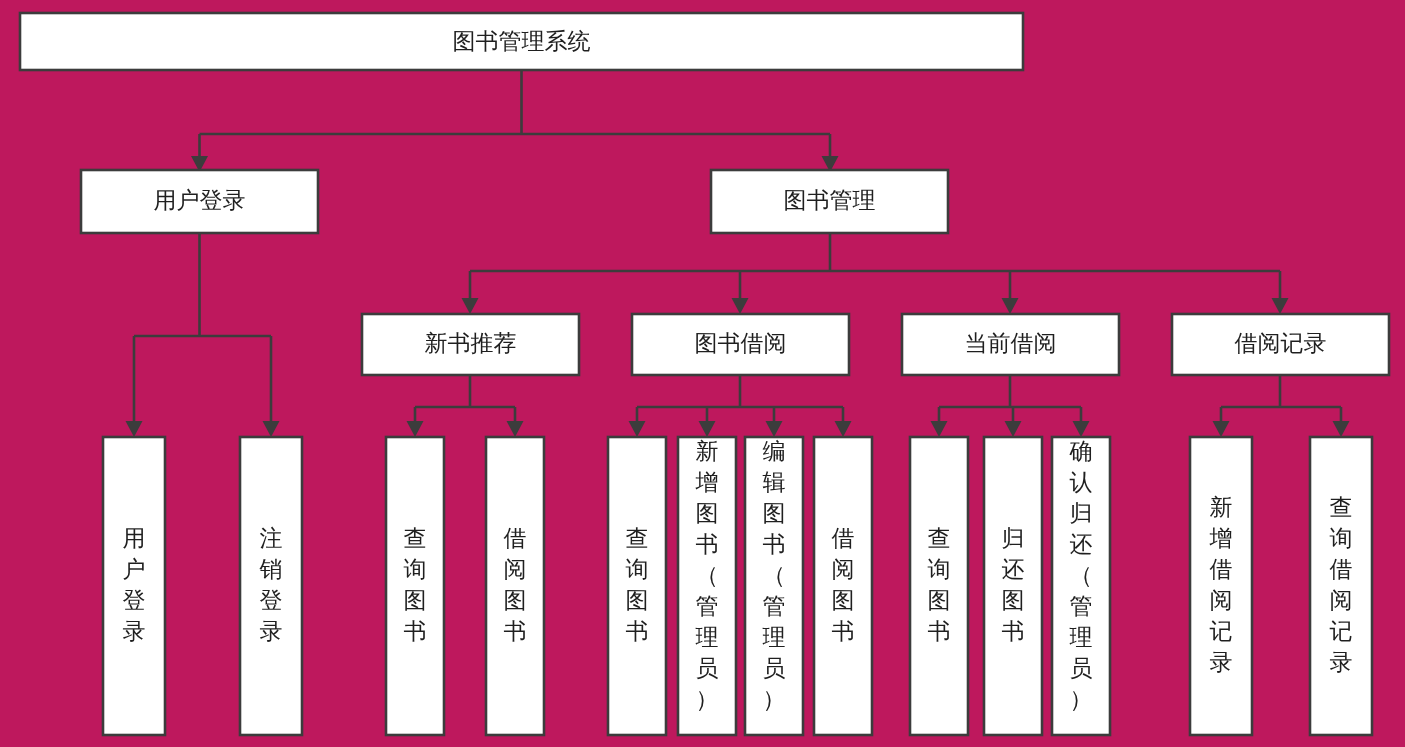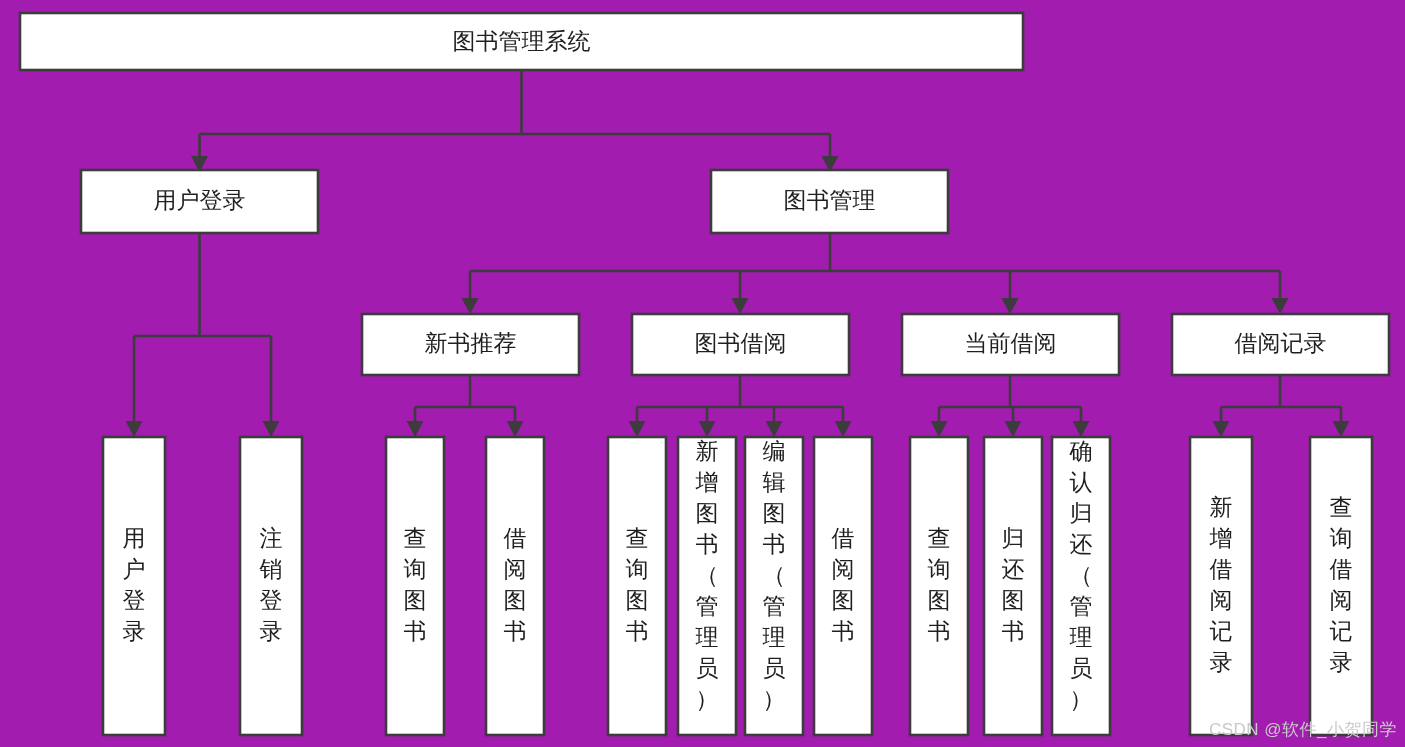--- a/index.html
+++ b/index.html
@@ -10,21 +10,21 @@
   body {
     width: 1405px;
     height: 747px;
     font-family: "Liberation Sans", "DejaVu Sans", sans-serif;
     overflow: hidden;
   }
   #diagram-root {
     position: relative;
     width: 1405px;
     height: 747px;
-    background: #a21caf;
+    background: #be185d;
   }
   svg#tree-svg {
     position: absolute;
     left: 0;
     top: 0;
     width: 1405px;
     height: 747px;
     display: block;
   }
   .node-box {
@@ -231,14 +231,13 @@
         <rect class="node-box" x="1190" y="437" width="62" height="298"></rect>
         <text class="node-label-v" x="1221"><tspan x="1221" y="515">新</tspan><tspan x="1221" y="546">增</tspan><tspan x="1221" y="577">借</tspan><tspan x="1221" y="608">阅</tspan><tspan x="1221" y="639">记</tspan><tspan x="1221" y="670">录</tspan></text>
       </g>
       <g>
         <rect class="node-box" x="1310" y="437" width="62" height="298"></rect>
         <text class="node-label-v" x="1341"><tspan x="1341" y="515">查</tspan><tspan x="1341" y="546">询</tspan><tspan x="1341" y="577">借</tspan><tspan x="1341" y="608">阅</tspan><tspan x="1341" y="639">记</tspan><tspan x="1341" y="670">录</tspan></text>
       </g>
     </g>
   </svg>
 
-  <div class="watermark">CSDN @软件_小贺同学</div>
 </div>
 
 </body></html>

